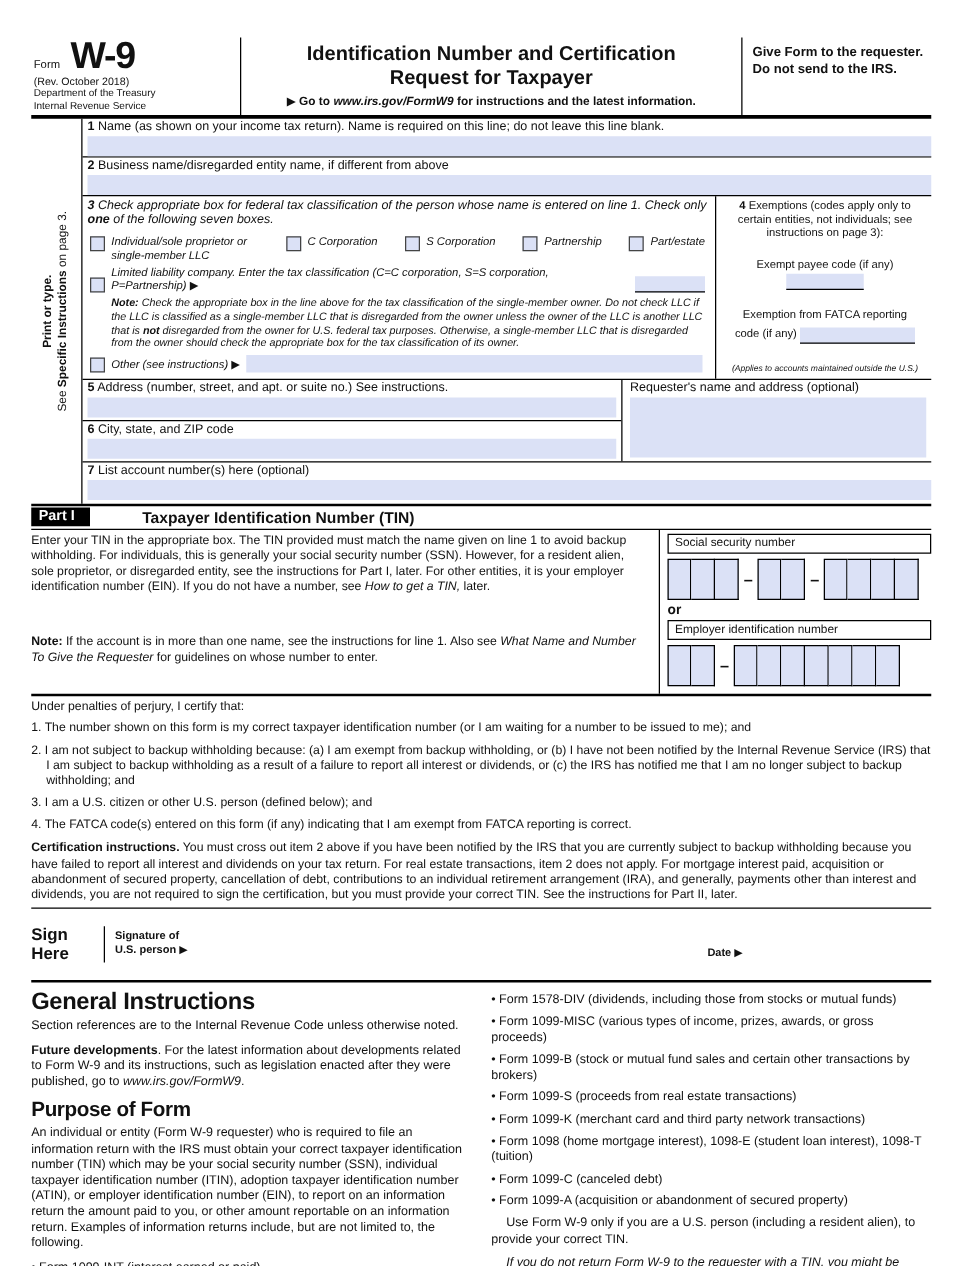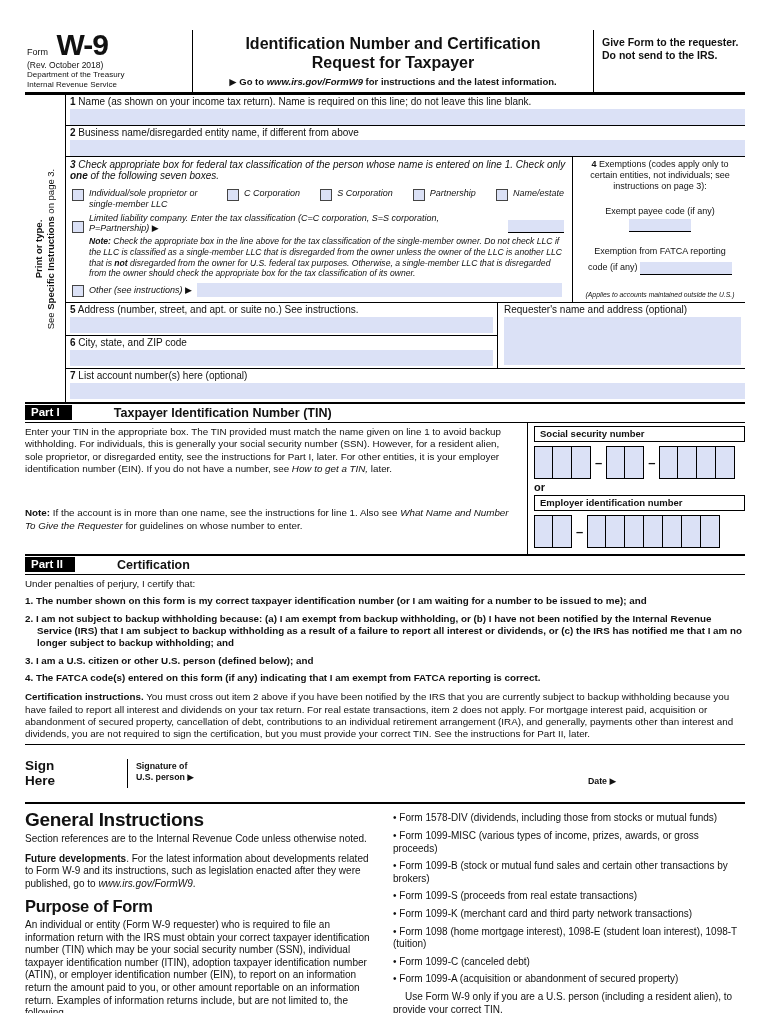--- a/index.html
+++ b/index.html
@@ -60,35 +60,35 @@
   
   .partbar { display:flex; align-items:center; border-bottom:1.5px solid #000; padding:1px 0 2px 0; }
   .part-label { background:#000; color:#fff; font-weight:bold; font-size:11.5px; padding:1px 12px 2px 6px; }
   .part-title { font-weight:bold; font-size:12.5px; margin-left:42px; }
 
   .p1wrap { display:flex; border-bottom:2px solid #000; }
   .p1-left { flex:1; padding:3px 8px 4px 0; font-size:9.8px; line-height:12.3px; }
   .p1-left p { margin-bottom:8px; }
   .p1-left p:last-child { margin-bottom:0;margin-top:32px; }
   .p1-right { width:218px; border-left:1px solid #000; padding:3px 0 4px 6px; }
-  .tin-label { border:1px solid #000; font-weight:bold; font-size:9.5px; padding:1px 5px 2px; }
+  .tin-label { border:1px solid #000; font-weight:normal; font-size:9.5px; padding:1px 5px 2px; }
   .tin-row { display:flex; align-items:center; margin:4px 0 2px; }
   .tin-group { display:flex; }
   .tin-cell { width:19px; height:33px; background:#dbe1f6; border:1px solid #000; }
   .tin-cell + .tin-cell { border-left:0; }
   .tin-dash { font-weight:bold; font-size:13px; padding:0 4px; }
   .or { font-weight:bold; font-size:11px; margin:1px 0 2px; }
 
   .p2body { padding:2px 0 4px 0; border-bottom:1.5px solid #000; font-size:9.8px; line-height:12.3px; }
   .p2body .intro { margin:1px 0 5px; }
-  .p2body ol { list-style:none;font-weight:bold; }
+  .p2body ol { list-style:none; }
   .p2body li { margin-bottom:5px; padding-left:12px; text-indent:-12px; }
   .certi { margin-top:7px; }
 
-  .signrow { display:flex; border-bottom:2px solid #000; padding:14px 0;gap:44px; }
+  .signrow { display:flex; border-bottom:2px solid #000; padding:14px 0; }
   .sign-here { width:58px; font-size:13.5px; font-weight:bold; line-height:14.5px; }
   .sign-mid { flex:1; border-left:1px solid #000; padding:2px 0 2px 8px; display:flex; }
   .sig-label { font-size:8.8px; font-weight:bold; line-height:11px; }
   .date-label { font-size:8.8px; font-weight:bold; align-self:flex-end; margin-left:265px; }
 
   
   .instr { display:flex; gap:16px; padding-top:8px; }
   .col { flex:1; font-size:10px; line-height:12.6px; }
   .col h1 { font-size:19px; letter-spacing:-0.3px; margin:2px 0 6px; }
   .col h2 { font-size:16.5px; letter-spacing:-0.3px; margin:10px 0 6px; }
@@ -159,21 +159,21 @@
             <span class="cb-item">
                 <span class="cb"></span>
                 <span>S Corporation</span>
               </span>
             <span class="cb-item">
                 <span class="cb"></span>
                 <span>Partnership</span>
               </span>
             <span class="cb-item">
                 <span class="cb"></span>
-                <span>Name/estate</span>
+                <span>Part/estate</span>
               </span>
           </div>
 
           <div class="llc-line">
             <span class="cb"></span>
             <span>Limited liability company. Enter the tax classification (C=C corporation, S=S corporation, P=Partnership) ▶</span>
             <span class="llc-field"></span>
           </div>
 
           <div class="note"><b>Note:</b><span> Check the appropriate box in the line above for the tax classification of the single-member owner.  Do not check LLC if the LLC is classified as a single-member LLC that is disregarded from the owner unless the owner of the LLC is another LLC that is </span><b>not</b><span> disregarded from the owner for U.S. federal tax purposes. Otherwise, a single-member LLC that is disregarded from the owner should check the appropriate box for the tax classification of its owner.</span></div>
@@ -263,24 +263,20 @@
             <span class="tin-cell"></span>
             <span class="tin-cell"></span>
             <span class="tin-cell"></span>
             <span class="tin-cell"></span>
             <span class="tin-cell"></span>
           </span>
         </div>
     </div>
   </div>
 
-  <div class="partbar">
-    <span class="part-label">Part II</span>
-    <span class="part-title">Certification</span>
-  </div>
   <div class="p2body">
     <div class="intro">Under penalties of perjury, I certify that:</div>
     <ol>
       <li>1. The number shown on this form is my correct taxpayer identification number (or I am waiting for a number to be issued to me); and</li>
       <li>2. I am not subject to backup withholding because: (a) I am exempt from backup withholding, or (b) I have not been notified by the Internal Revenue Service (IRS) that I am subject to backup withholding as a result of a failure to report all interest or dividends, or (c) the IRS has notified me that I am no longer subject to backup withholding; and</li>
       <li>3. I am a U.S. citizen or other U.S. person (defined below); and</li>
       <li>4. The FATCA code(s) entered on this form (if any) indicating that I am exempt from FATCA reporting is correct.</li>
     </ol>
     <div class="certi"><b>Certification instructions.</b><span> You must cross out item 2 above if you have been notified by the IRS that you are currently subject to backup withholding because you have failed to report all interest and dividends on your tax return. For real estate transactions, item 2 does not apply. For mortgage interest paid, acquisition or abandonment of secured property, cancellation of debt, contributions to an individual retirement arrangement (IRA), and generally, payments other than interest and dividends, you are not required to sign the certification, but you must provide your correct TIN. See the instructions for Part II, later.</span></div>
   </div>

